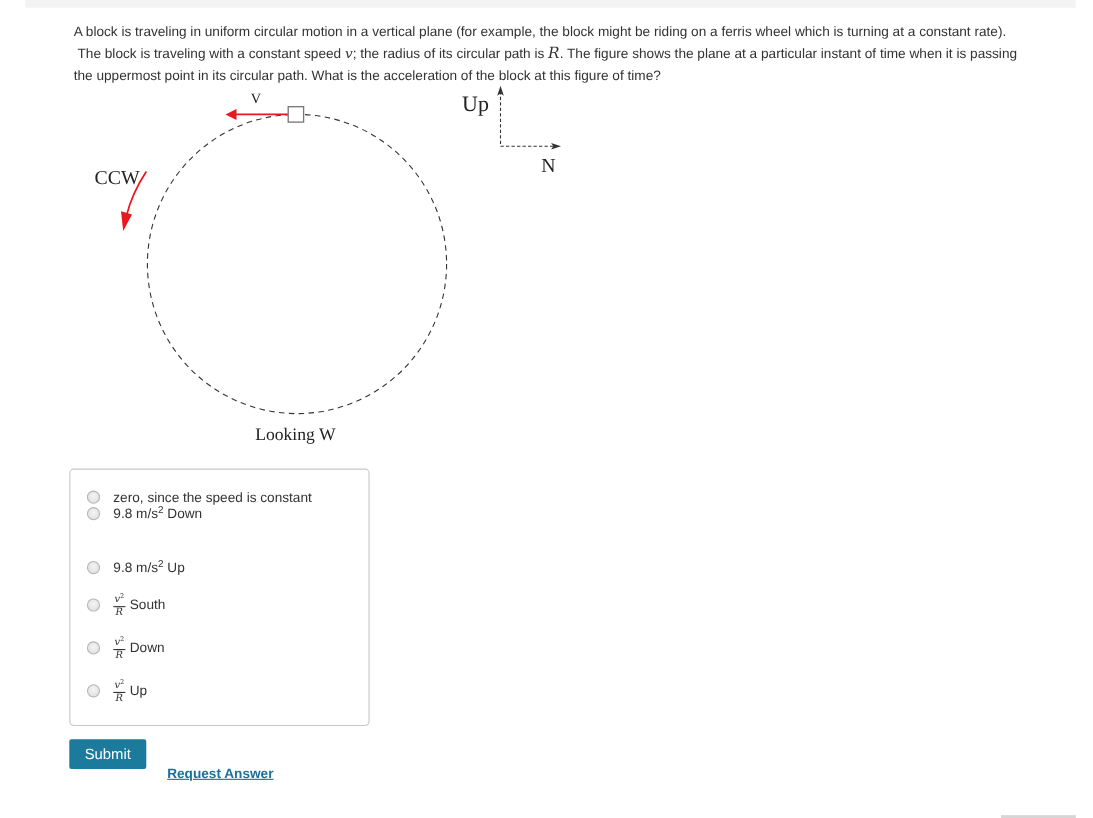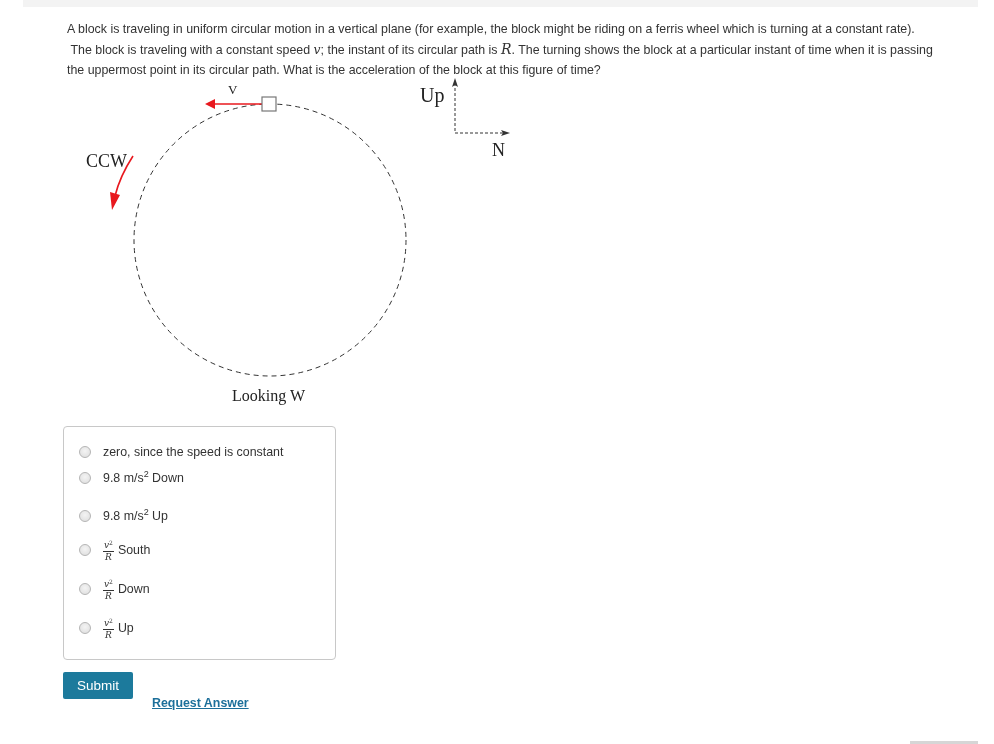--- a/index.html
+++ b/index.html
@@ -22,21 +22,21 @@
     .request { position: absolute; left: 152px; top: 678px; font-size: 12.4px; color: #1c6f9a; text-decoration: underline; font-weight: bold; cursor: pointer; margin-top: 18px; }
     .bottom-line { position: absolute; left: 910px; top: 741px; width: 68px; height: 3px; background: #d6d6d6; }
   </style>
 </head>
 <body>
 
 <div class="top-bar"></div>
 
 <div class="question">
   <p>A block is traveling in uniform circular motion in a vertical plane (for example, the block might be riding on a ferris wheel which is turning at a constant rate).</p>
-  <p>&nbsp;<span>The block is traveling with a constant speed </span><span class="math">v</span><span>; the instant of its circular path is </span><span class="math" style="font-size:14px">R</span><span>.  The turning shows the block at a particular instant of time when it is passing</span></p>
+  <p>&nbsp;<span>The block is traveling with a constant speed </span><span class="math">v</span><span>; the radius of its circular path is </span><span class="math" style="font-size:14px">R</span><span>.  The figure shows the plane at a particular instant of time when it is passing</span></p>
   <p>the uppermost point in its circular path.  What is the acceleration of the block at this figure of time?</p>
 </div>
 
 <div class="figure">
   <svg width="600" height="345" viewBox="0 75 600 345" style="position:absolute;left:0;top:0">
     <defs>
       <marker id="redhead" markerWidth="10" markerHeight="10" refX="2" refY="5" orient="auto" markerUnits="userSpaceOnUse">
         <path d="M10,0 L0,5 L10,10 Z" fill="#e8181e"></path>
       </marker>
     </defs>
@@ -67,21 +67,21 @@
   <div class="fig-label" style="left:232px; top:312px; font-size:16px;">Looking W</div>
   <div class="fig-label" style="left:420px; top:9px; font-size:20px;">Up</div>
   <div class="fig-label" style="left:492px; top:65px; font-size:18px;">N</div>
 </div>
 
 <div class="options">
   <label class="option" style="top:18px">
     <span class="radio"></span>
     <span>zero, since the speed is constant</span>
   </label>
-  <label class="option" style="top:44px">
+  <label class="option" style="top:33px">
     <span class="radio"></span>
     <span><span>9.8 m/s</span><sup class="s">2</sup><span> Down</span></span>
   </label>
   <label class="option" style="top:82px">
     <span class="radio"></span>
     <span><span>9.8 m/s</span><sup class="s">2</sup><span> Up</span></span>
   </label>
   <label class="option" style="top:111px">
     <span class="radio"></span>
     <span class="frac">

